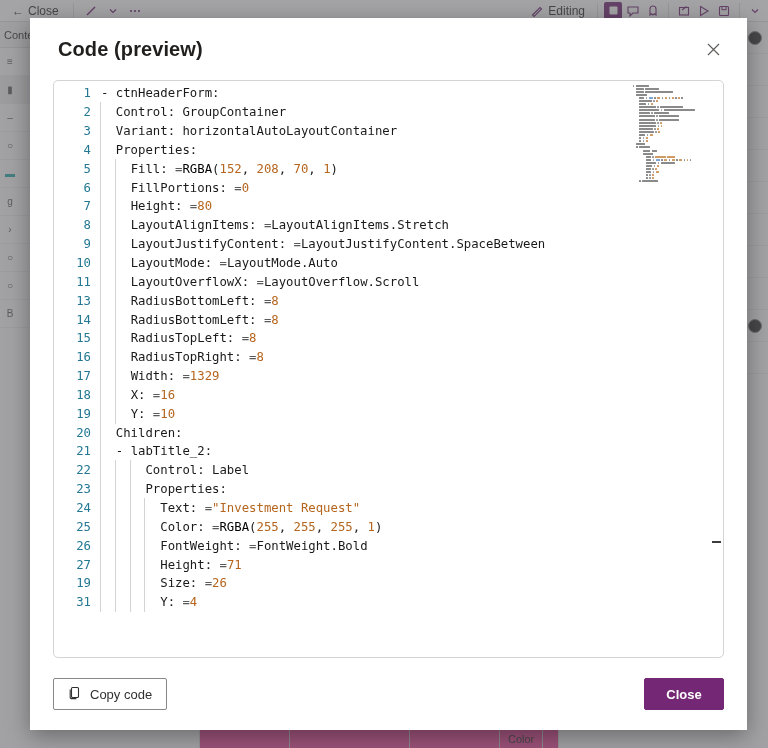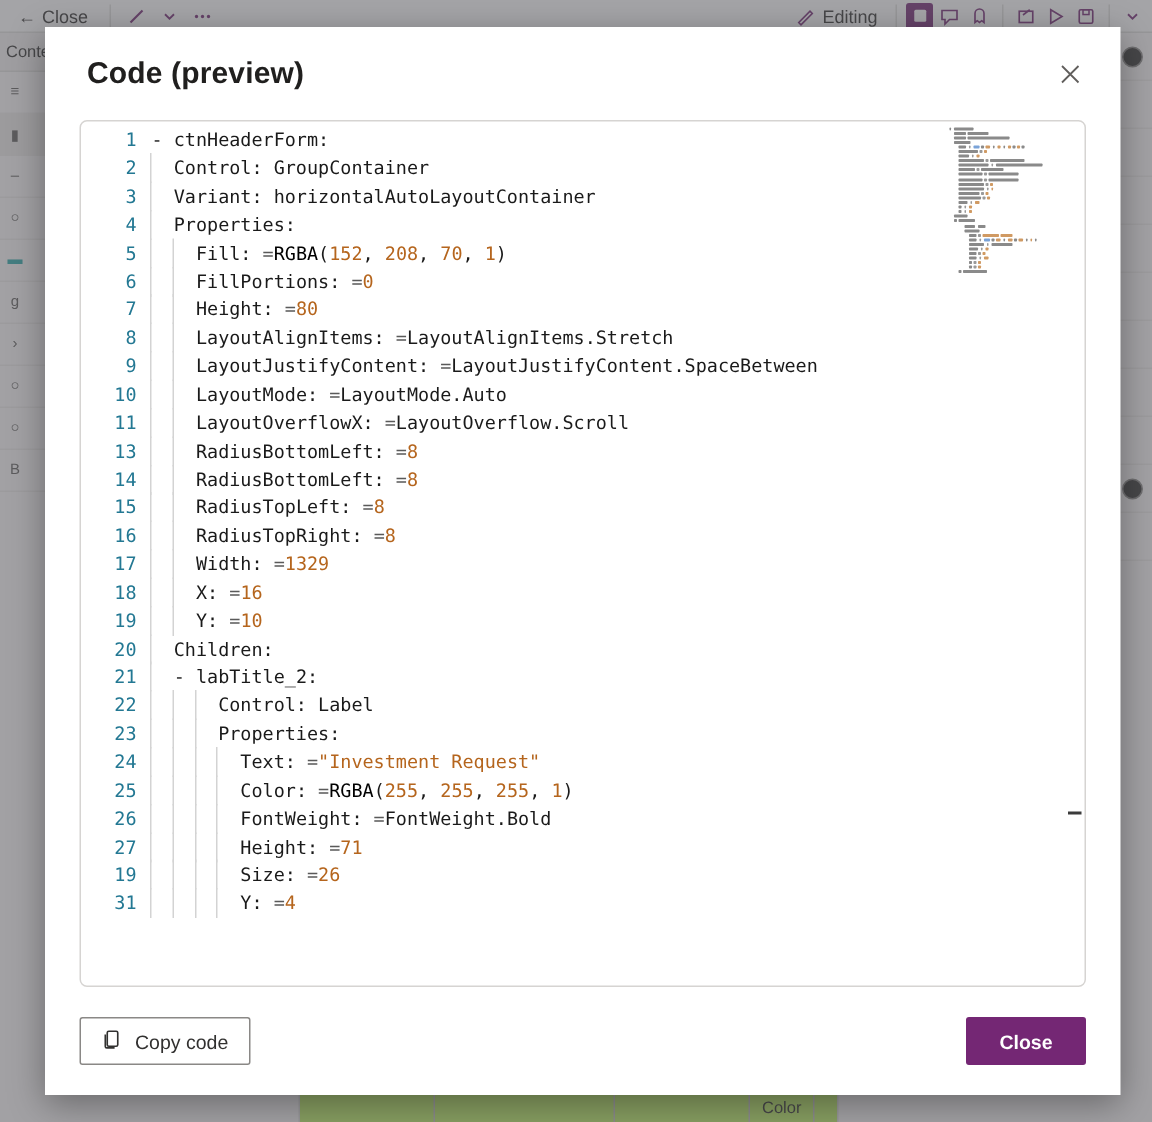--- a/index.html
+++ b/index.html
@@ -78,21 +78,21 @@
     width: 14px; height: 14px; border-radius: 50%;
     background: #323130; border: 1px solid #8a8886;
   }
   .bg-prop-box {
     width: 46px; height: 18px; border: 1px solid #8a8886; background: #fff;
     font-size: 10px; color: #323130; display: flex; align-items: center; padding-left: 3px;
   }
   
   .bg-canvas-bottom {
     position: absolute; left: 200px; right: 210px; bottom: 0; height: 20px;
-    background: #bef264; display: flex; align-items: center;
+    background: #ec4899; display: flex; align-items: center;
     border-top: 1px solid #d2d0ce;
   }
   .bg-canvas-cell {
     border-right: 1px solid #c8c6c4; height: 100%;
     display: flex; align-items: center; padding: 0 8px;
     font-size: 11px; color: #323130;
   }
 
   
   #scrim {

